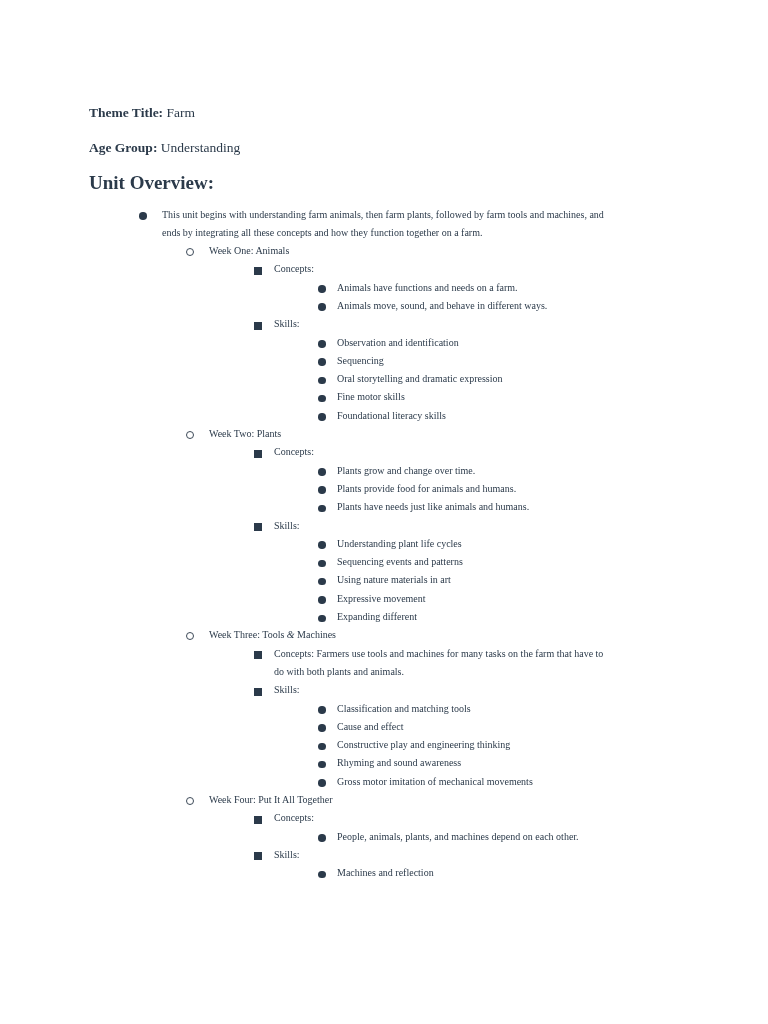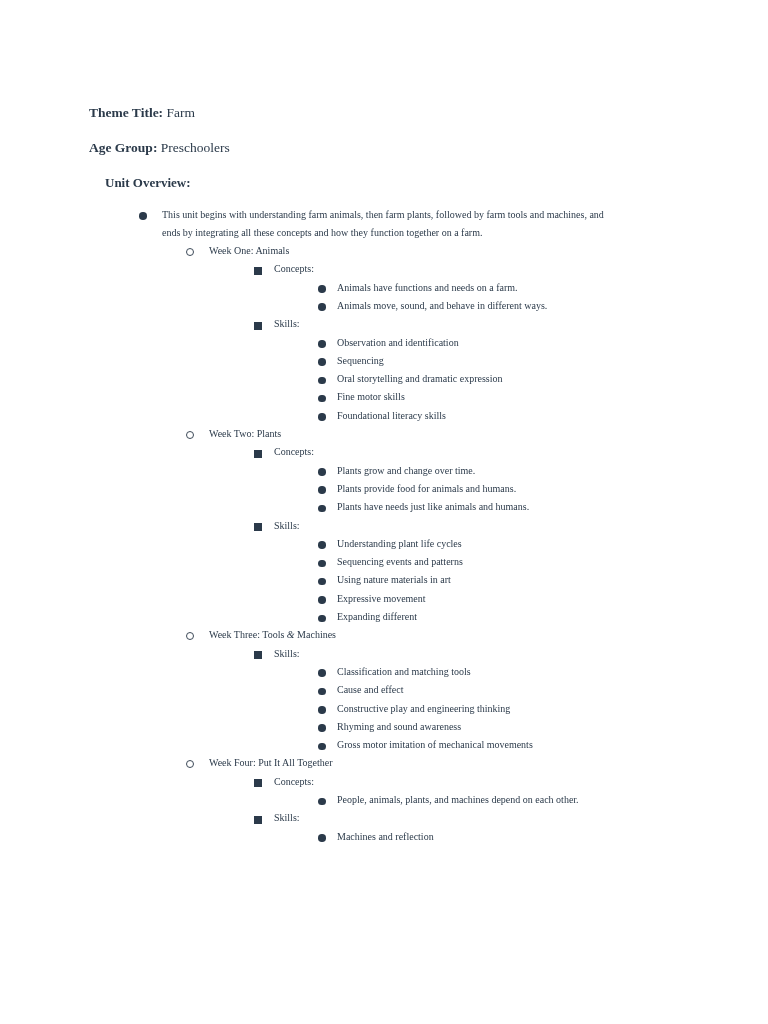--- a/index.html
+++ b/index.html
@@ -27,24 +27,24 @@
     line-height: 18.5px;
     margin: 0 0 16.5px 0;
   }
   .meta-label {
     font-weight: bold;
   }
   .meta-value {
     font-weight: normal;
   }
   .overview-heading {
-    font-size: 13px;
+    font-size: 19px;
     line-height: 18.5px;
     font-weight: bold;
-    margin: 0 0 13px 16px;
+    margin: 0 0 13px 0;
   }
 
   ul.lvl {
     list-style: none;
     margin: 0;
     padding: 0;
   }
   ul.lvl > li {
     position: relative;
     font-size: 10px;
@@ -121,21 +121,21 @@
 
 <div class="page">
 
   <p class="meta-line">
     <span class="meta-label">Theme Title:</span>
     <span class="meta-value">Farm</span>
   </p>
 
   <p class="meta-line">
     <span class="meta-label">Age Group:</span>
-    <span class="meta-value">Preschoolers</span>
+    <span class="meta-value">Understanding</span>
   </p>
 
   <p class="overview-heading">Unit Overview:</p>
 
   <ul class="lvl lvl1">
     <li>
       <span class="marker disc"></span>
       <span class="li-text">This unit begins with understanding farm animals, then farm plants, followed by farm tools and machines, and ends by integrating all these concepts and how they function together on a farm.</span>
 
       <ul class="lvl lvl2">
@@ -240,20 +240,24 @@
           </ul>
         </li>
 
         <li>
           <span class="marker circle"></span>
           <span class="li-text"><span>Week Three: Tools </span><span class="amp">&amp;</span><span> Machines</span></span>
 
           <ul class="lvl lvl3">
             <li>
               <span class="marker square"></span>
+              <span class="li-text">Concepts: Farmers use tools and machines for many tasks on the farm that have to do with both plants and animals.</span>
+            </li>
+            <li>
+              <span class="marker square"></span>
               <span class="li-text">Skills:</span>
               <ul class="lvl lvl4">
                 <li>
                   <span class="marker disc"></span>
                   <span class="li-text">Classification and matching tools</span>
                 </li>
                 <li>
                   <span class="marker disc"></span>
                   <span class="li-text">Cause and effect</span>
                 </li>

